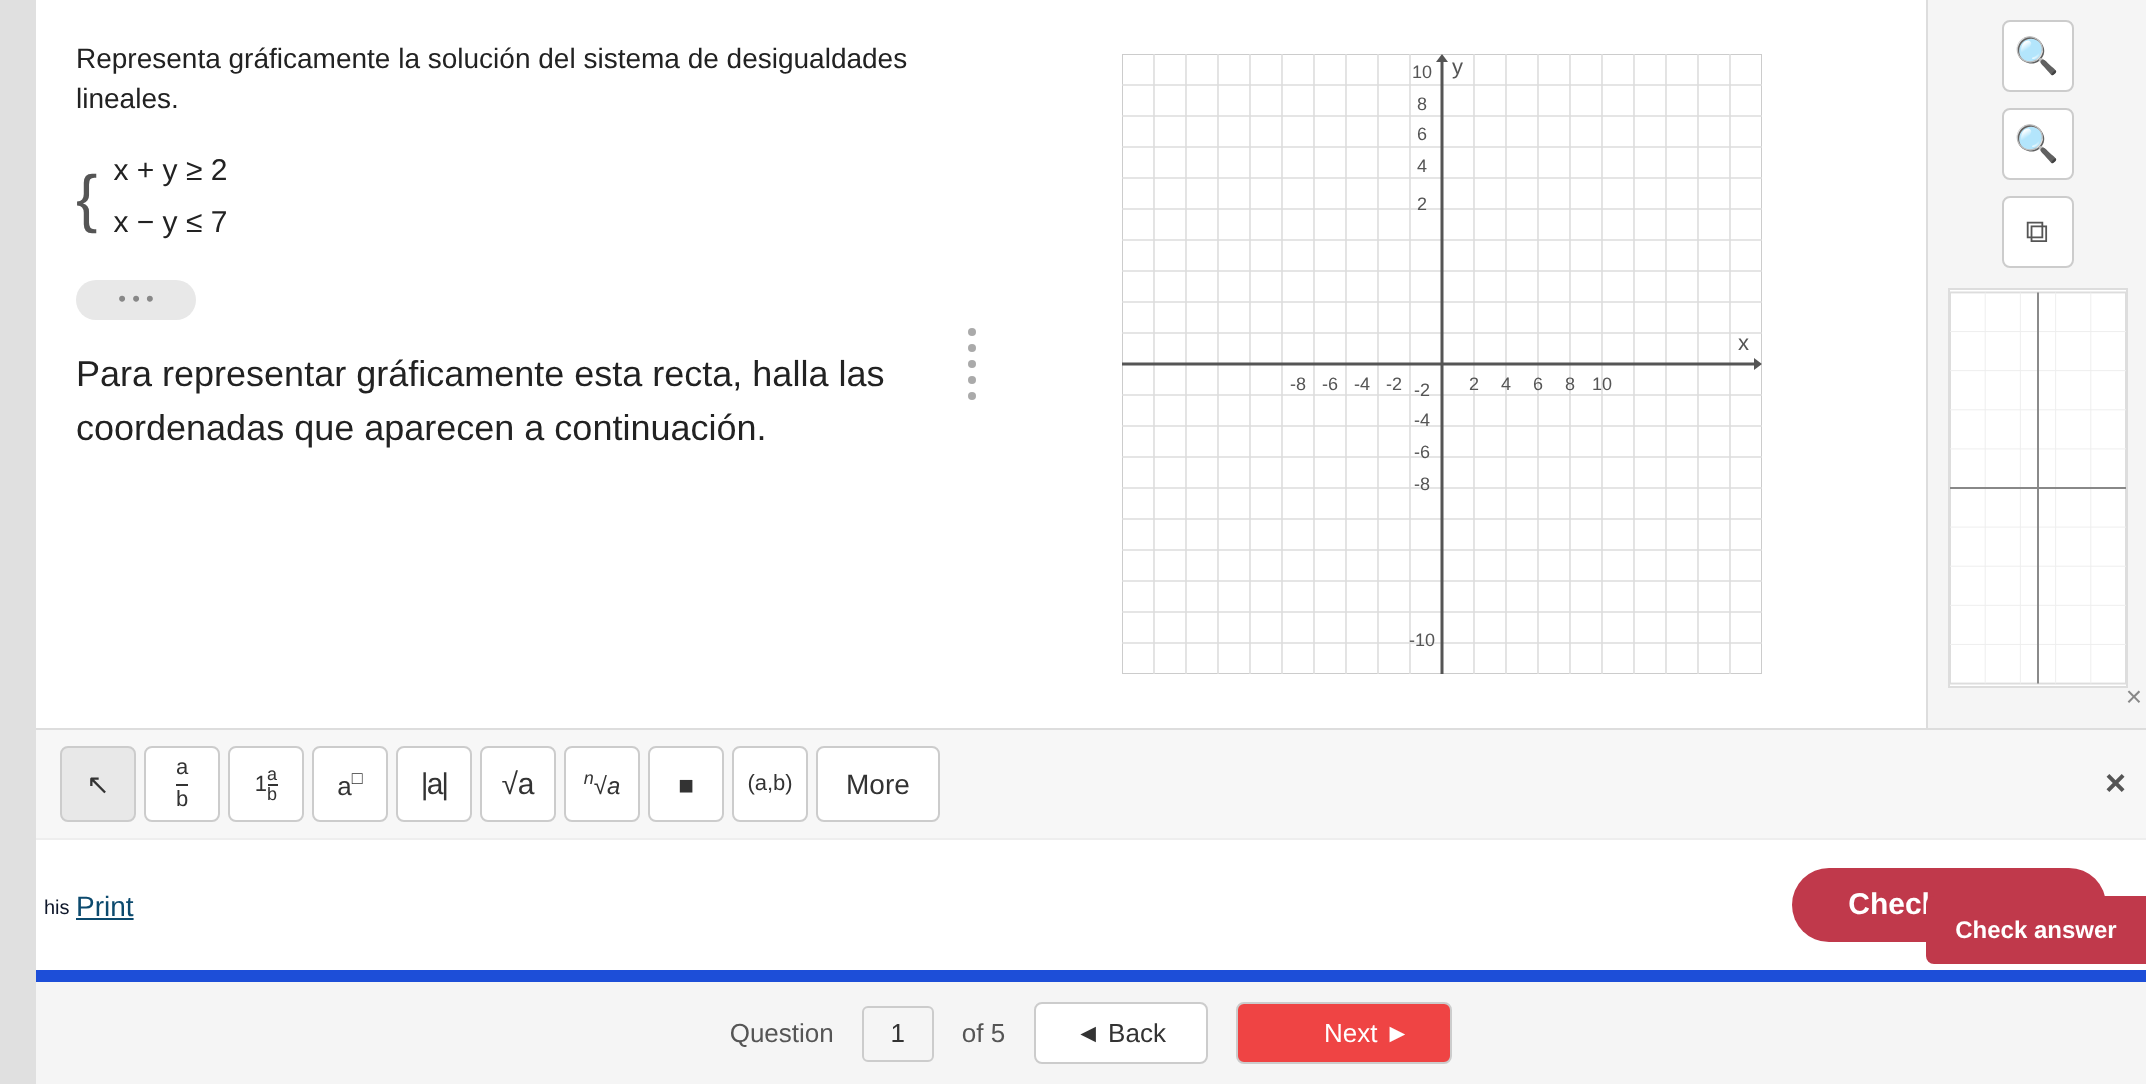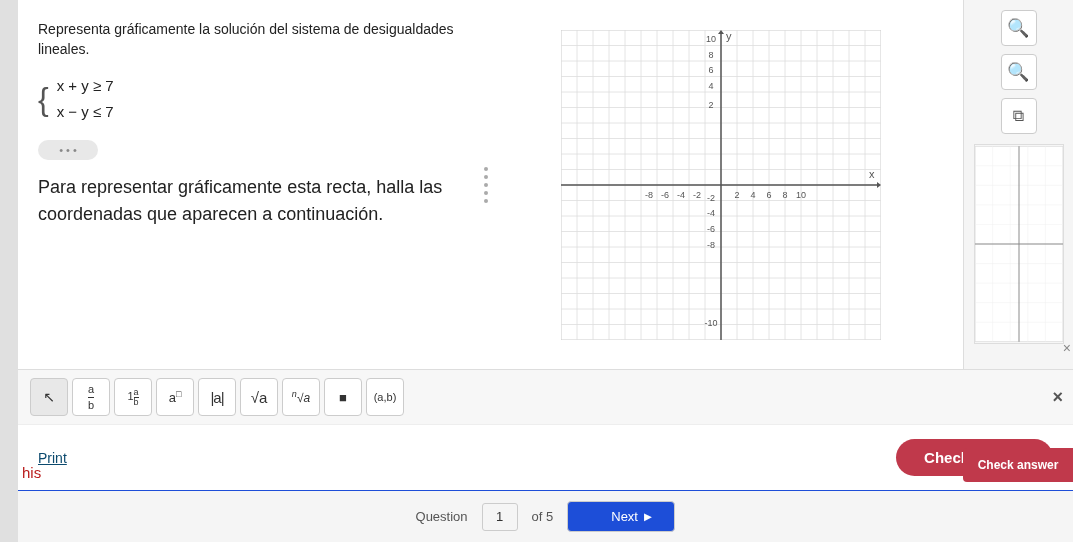--- a/index.html
+++ b/index.html
@@ -264,21 +264,21 @@
       font-weight: 600;
     }
 
     
     .nav-bar {
       display: flex;
       align-items: center;
       justify-content: center;
       padding: 10px 20px;
       background: #f5f5f5;
-      border-top: 1px solid #1d4ed8;
+      border-top: 6px solid #1d4ed8;
       gap: 14px;
     }
 
     .question-label {
       font-size: 13px;
       color: #555;
     }
 
     .question-num-box {
       width: 36px;
@@ -305,32 +305,32 @@
       background: #fff;
       font-size: 13px;
       color: #333;
       cursor: pointer;
       display: flex;
       align-items: center;
       gap: 5px;
     }
 
     .nav-btn.next-btn {
-      background: #1d4ed8;
+      background: #ef4444;
       color: #fff;
       padding-left: 43px;
     }
 
     
     .his-label {
       position: absolute;
       left: 4px;
-      bottom: 61px;
-      font-size: 15px;
-      color: #b91c1c;
+      bottom: 82px;
+      font-size: 10px;
+      color: #0f172a;
       writing-mode: horizontal-tb;
     }
 
     
     .check-overlay {
       position: absolute;
       right: 0;
       bottom: 60px;
       width: 110px;
       padding: 10px 14px;
@@ -427,21 +427,21 @@
     <div class="fica-label">fica</div>
 
     <div class="top-section">
 
       <div class="problem-area">
         <div class="problem-title">Representa gráficamente la solución del sistema de desigualdades lineales.</div>
 
         <div class="equations-wrapper">
           <span class="brace">{</span>
           <div class="eq-lines">
-            <div class="equation-line">x + y ≥ 7</div>
+            <div class="equation-line">x + y ≥ 2</div>
             <div class="equation-line">x − y ≤ 7</div>
           </div>
         </div>
 
         <div class="scroll-indicator">
           <span>• • •</span>
         </div>
 
         <div class="sub-problem-text">Para representar gráficamente esta recta, halla las coordenadas que aparecen a continuación.</div>
       </div>
@@ -618,36 +618,40 @@
         </div>
 
         <div class="tool-btn">
           <span class="point-symbol">■</span>
         </div>
 
         <div class="tool-btn">
           <span class="ordered-pair">(a,b)</span>
         </div>
 
+        <div class="more-btn">
+          <span>More</span>
+        </div>
       </div>
 
       <div class="close-x">
         <span>×</span>
       </div>
     </div>
 
     <div class="action-bar">
       <button class="print-btn">Print</button>
       <button class="check-answer-btn">Check answer</button>
     </div>
 
     <div class="nav-bar">
       <span class="question-label">Question</span>
       <div class="question-num-box">1</div>
       <span class="of-label">of 5</span>
+      <button class="nav-btn">◄ Back</button>
       <button class="nav-btn next-btn">Next ►</button>
     </div>
 
     <div class="his-label">his</div>
 
   </div>
 
   <div class="check-overlay">Check answer</div>
 
   <div class="far-right-x">

